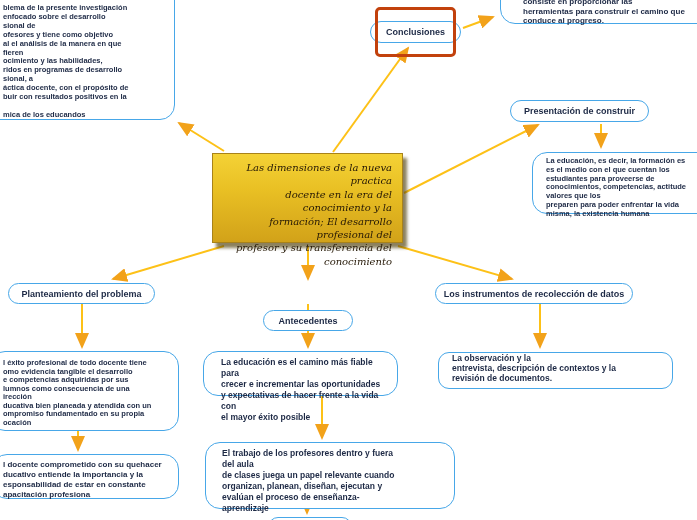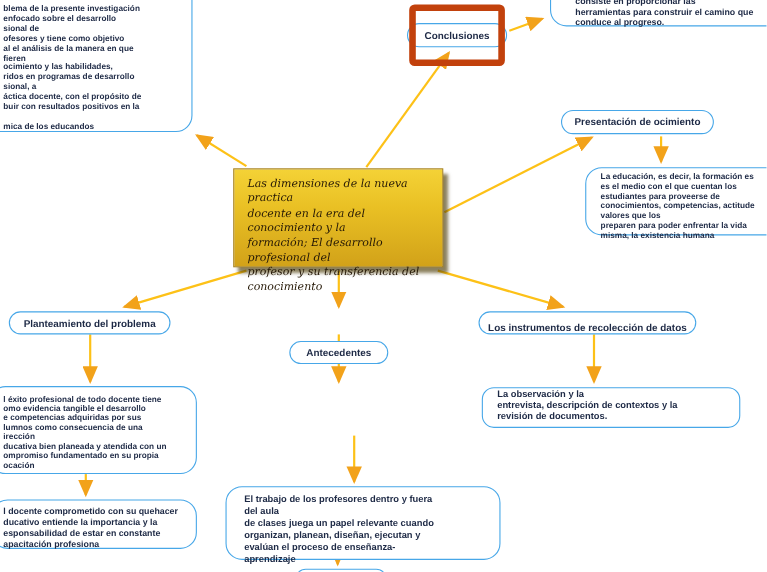--- a/index.html
+++ b/index.html
@@ -6,34 +6,34 @@
   #stage{
     position:relative;width:697px;height:520px;overflow:hidden;background:#ffffff;
     font-family:"Liberation Sans",sans-serif;
   }
   #wires{position:absolute;left:0;top:0;width:697px;height:520px;pointer-events:none;}
   .pill{
     position:absolute;background:#fff;border:1.6px solid #47a7e8;border-radius:11px;
     display:flex;align-items:center;justify-content:center;box-sizing:border-box;
     font-weight:bold;font-size:9px;color:#1d2945;white-space:nowrap;z-index:3;
   }
-  .pill-inner{border:6px solid #c2410c;border-radius:5px;padding:17px 8px;}
+  .pill-inner{border:3px solid #c2410c;border-radius:5px;padding:17px 8px;}
   .note{
     position:absolute;background:#fff;border:1.6px solid #47a7e8;border-radius:15px;
     box-sizing:border-box;font-weight:bold;color:#1d2945;white-space:pre-line;z-index:2;
   }
   .central{
     position:absolute;left:212px;top:153px;width:191px;height:90px;box-sizing:border-box;
     background:linear-gradient(180deg,#f4d236 0%,#e9c024 40%,#d2a219 100%);
     border:1px solid #a8821a;box-shadow:4px 5px 3px rgba(78,62,8,0.65);
     z-index:4;
   }
   .central-text{
     padding:7px 10px 0 12px;font-family:"DejaVu Serif",serif;font-style:italic;
-    font-size:10px;line-height:13.4px;color:#241705;white-space:pre-line;
+    font-size:10px;line-height:13.4px;color:#241705;white-space:pre-line;text-align:right;
   }
 </style>
 </head>
 <body>
 
 <div id="stage">
 
   <svg id="wires" viewBox="0 0 697 520">
     <defs>
       <marker id="ah" markerWidth="9" markerHeight="7" refX="7" refY="3.5" orient="auto">
@@ -65,32 +65,32 @@
 profesor y su transferencia del
 conocimiento</div>
   </div>
 
   <div class="pill" style="left:370px;top:21px;width:91px;height:22px;">
     <span class="pill-inner">Conclusiones</span>
   </div>
 
 
   <div class="pill" style="left:510px;top:100px;width:139px;height:22px;">
-    <span>Presentación de ocimiento</span>
+    <span>Presentación de construir</span>
   </div>
 
   <div class="pill" style="left:8px;top:283px;width:147px;height:21px;">
     <span>Planteamiento del problema</span>
   </div>
 
   <div class="pill" style="left:263px;top:283px;width:90px;height:21px;margin-top:27px;">
     <span>Antecedentes</span>
   </div>
 
-  <div class="pill" style="left:435px;top:283px;width:198px;height:21px;align-items:flex-end;">
+  <div class="pill" style="left:435px;top:283px;width:198px;height:21px;">
     <span>Los instrumentos de recolección de datos</span>
   </div>
 
   <div class="pill" style="left:268px;top:517px;width:84px;height:20px;"></div>
 
   <div class="note" style="left:-50px;top:-16px;width:225px;height:136px;padding:19px 6px 0 52px;font-size:7.5px;line-height:8.9px;">blema de la presente investigación
 enfocado sobre el desarrollo
 sional de
 ofesores y tiene como objetivo
 al el análisis de la manera en que
@@ -122,20 +122,24 @@
 irección
 ducativa bien planeada y atendida con un
 ompromiso fundamentado en su propia
 ocación</div>
 
   <div class="note" style="left:-8px;top:454px;width:187px;height:45px;padding:5px 6px 0 10px;font-size:8px;line-height:10px;">l docente comprometido con su quehacer
 ducativo entiende la importancia y la
 esponsabilidad de estar en constante
 apacitación profesiona</div>
 
+  <div class="note" style="left:203px;top:351px;width:195px;height:45px;padding:5px 8px 0 17px;font-size:8.5px;line-height:11px;">La educación es el camino más fiable para
+crecer e incrementar las oportunidades
+y expectativas de hacer frente a la vida con
+el mayor éxito posible</div>
 
   <div class="note" style="left:205px;top:442px;width:250px;height:67px;padding:5px 8px 0 16px;font-size:8.5px;line-height:11px;">El trabajo de los profesores dentro y fuera
 del aula
 de clases juega un papel relevante cuando
 organizan, planean, diseñan, ejecutan y
 evalúan el proceso de enseñanza-
 aprendizaje</div>
 
   <div class="note" style="left:438px;top:352px;width:235px;height:37px;padding:0 8px 0 13px;font-size:8.5px;line-height:10px;border-radius:11px;">La observación y la
 entrevista, descripción de contextos y la

